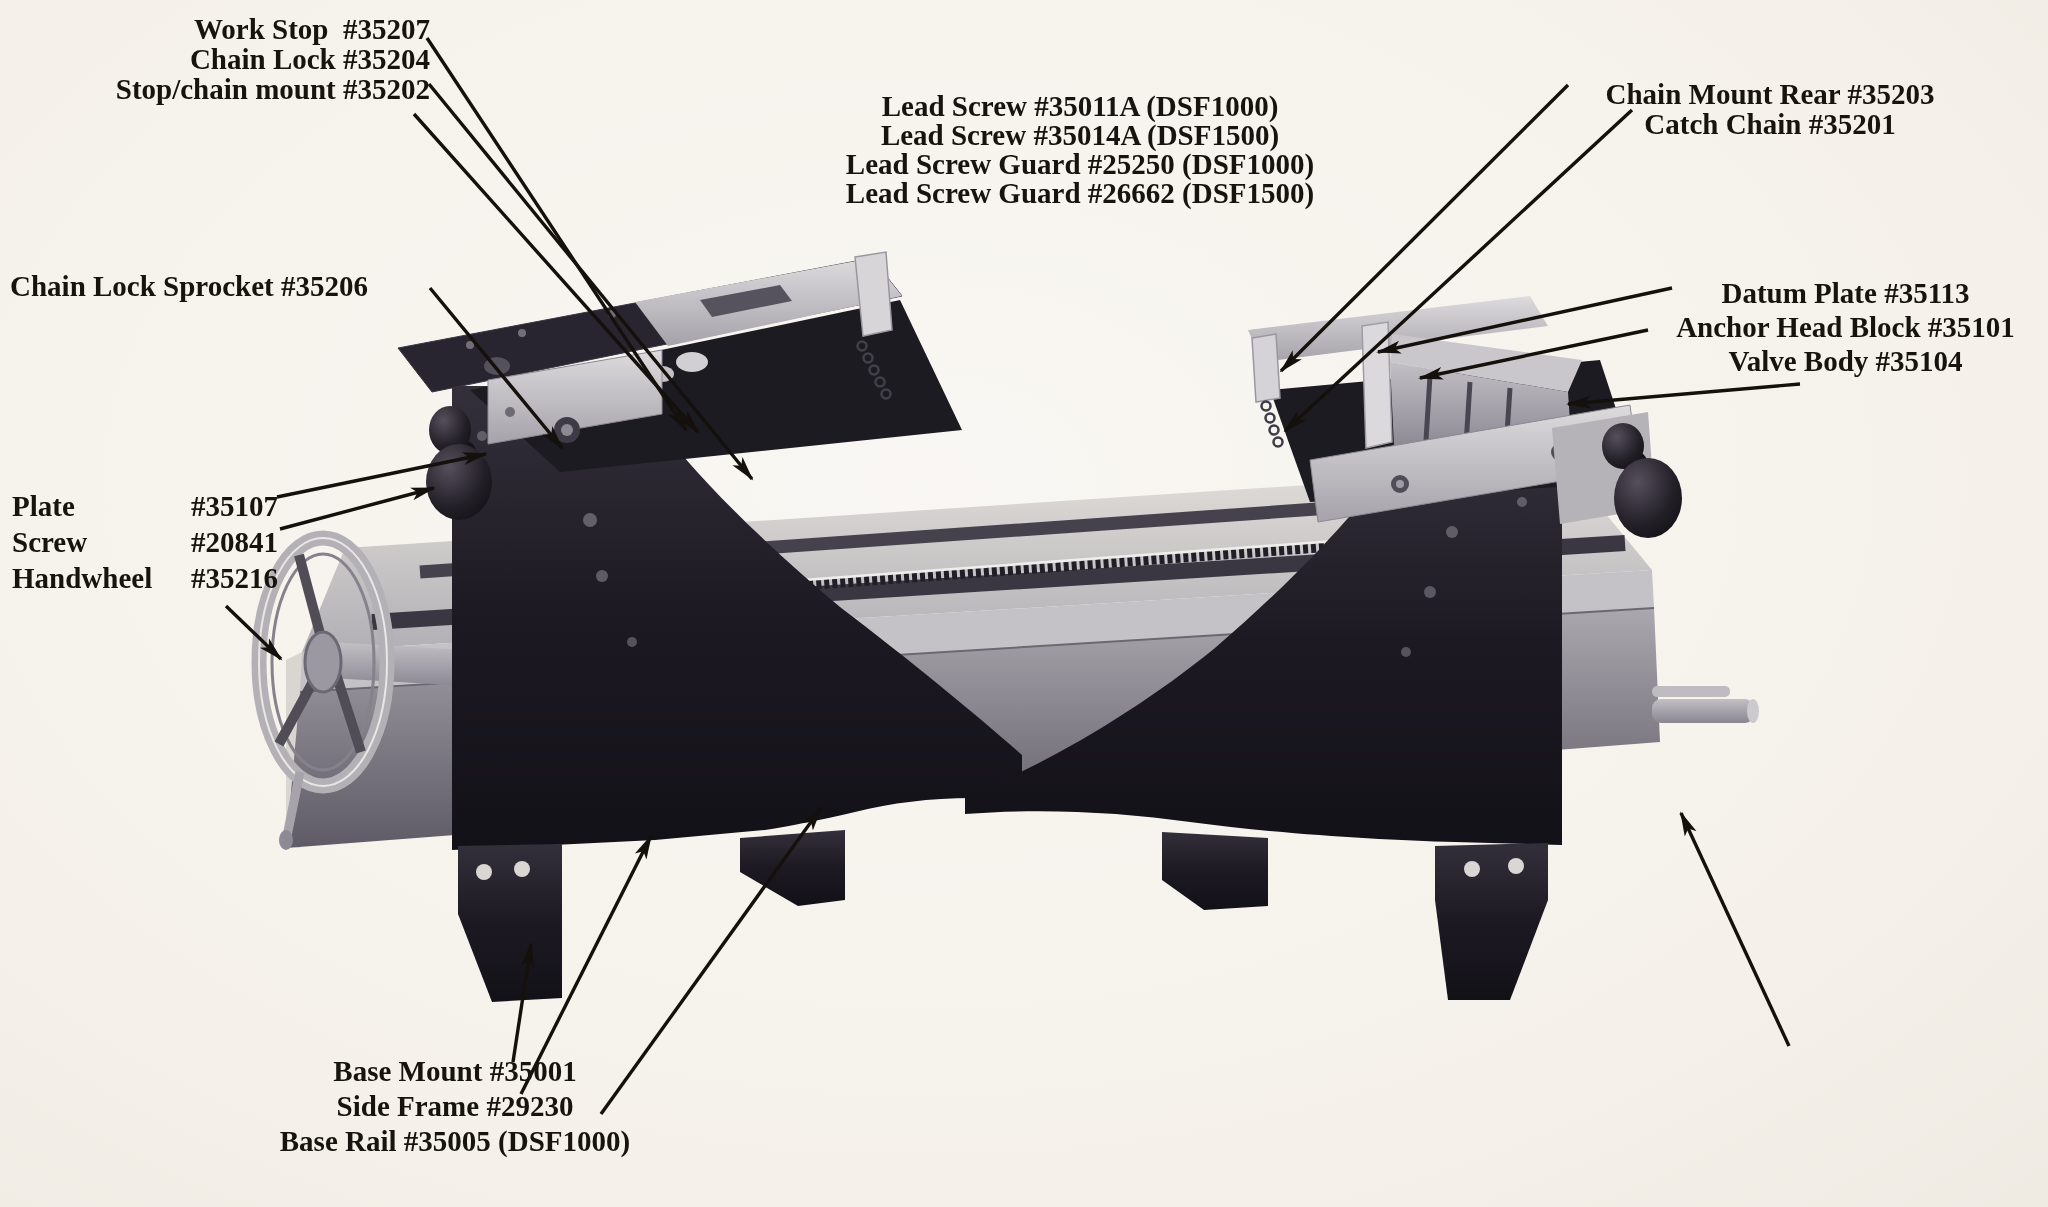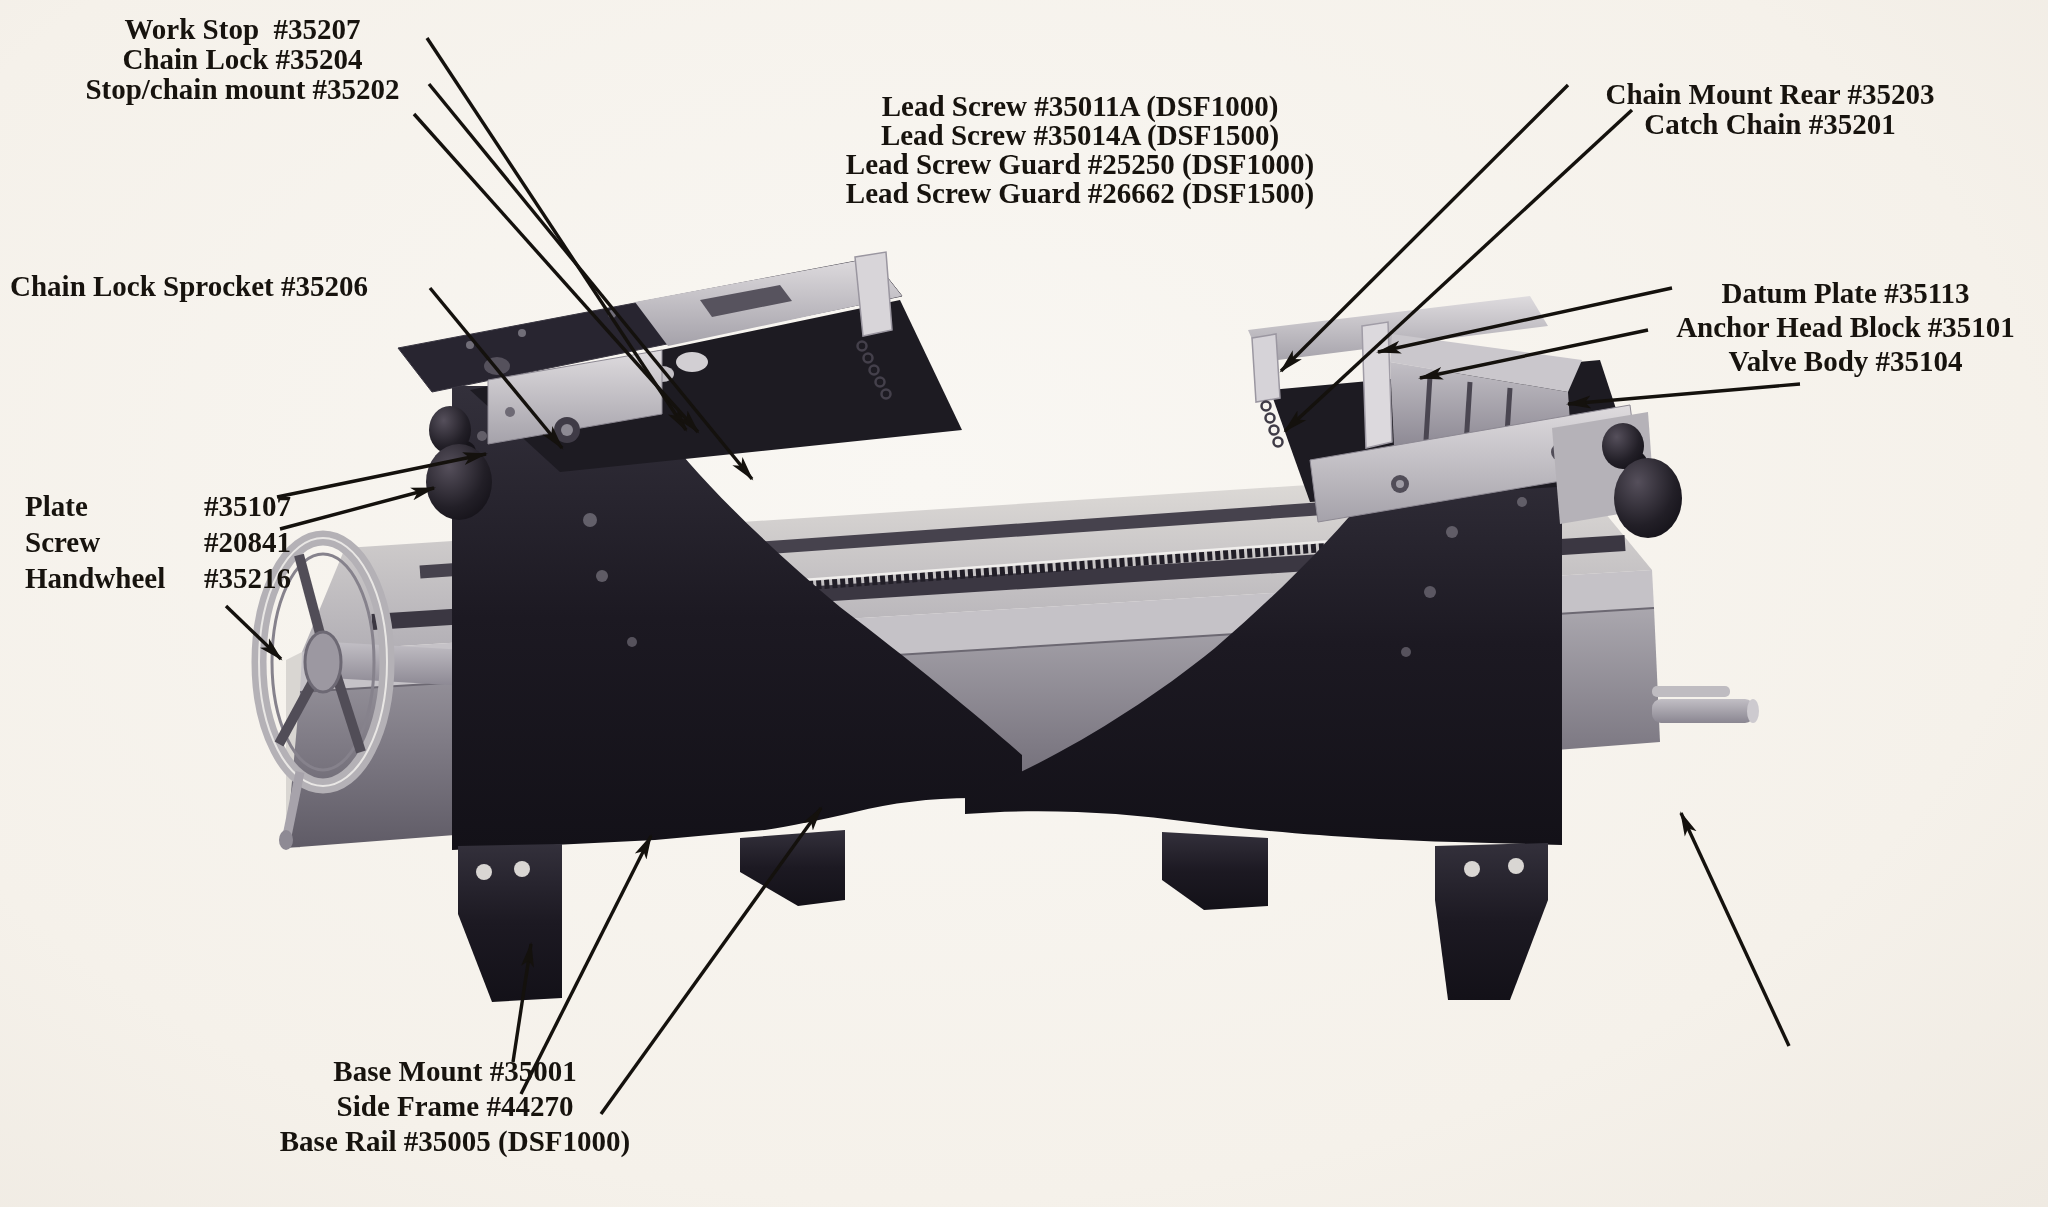--- a/index.html
+++ b/index.html
@@ -193,21 +193,21 @@
       <line x1="277" y1="497" x2="486" y2="454" marker-end="url(#ah)"></line>
       <line x1="280" y1="529" x2="434" y2="488" marker-end="url(#ah)"></line>
       <line x1="226" y1="606" x2="281" y2="659" marker-end="url(#ah)"></line>
       <line x1="513" y1="1062" x2="531" y2="944" marker-end="url(#ah)"></line>
       <line x1="521" y1="1094" x2="651" y2="836" marker-end="url(#ah)"></line>
       <line x1="601" y1="1114" x2="821" y2="808" marker-end="url(#ah)"></line>
       <line x1="1789" y1="1046" x2="1681" y2="813" marker-end="url(#ah)"></line>
     </g>
   </svg>
 
-  <div class="lbl rgt" style="left:55px;top:14px;width:375px;text-align:center;">
+  <div class="lbl rgt" style="left:55px;top:14px;width:375px;">
     <div>Work Stop  #35207</div>
     <div>Chain Lock #35204</div>
     <div>Stop/chain mount #35202</div>
   </div>
 
   <div class="lbl" style="left:10px;top:271px;">Chain Lock Sprocket #35206</div>
 
   <div class="lbl ctr" style="left:755px;top:92px;width:650px;line-height:29px;">
     <div>Lead Screw #35011A (DSF1000)</div>
     <div>Lead Screw #35014A (DSF1500)</div>
@@ -219,35 +219,35 @@
     <div>Chain Mount Rear #35203</div>
     <div>Catch Chain #35201</div>
   </div>
 
   <div class="lbl ctr" style="left:1638px;top:276px;width:415px;line-height:34px;">
     <div>Datum Plate #35113</div>
     <div>Anchor Head Block #35101</div>
     <div>Valve Body #35104</div>
   </div>
 
-  <div class="lbl" style="left:25px;top:488px;width:266px;line-height:36px;">
+  <div class="lbl" style="left:12px;top:488px;width:266px;line-height:36px;">
     <div class="row">
       <span>Plate</span>
       <span>#35107</span>
     </div>
     <div class="row">
       <span>Screw</span>
       <span>#20841</span>
     </div>
     <div class="row">
       <span>Handwheel</span>
       <span>#35216</span>
     </div>
   </div>
 
   <div class="lbl ctr" style="left:235px;top:1054px;width:440px;line-height:35px;">
     <div>Base Mount #35001</div>
-    <div>Side Frame #44270</div>
+    <div>Side Frame #29230</div>
     <div>Base Rail #35005 (DSF1000)</div>
   </div>
 
 
 </div>
 
 </body></html>

